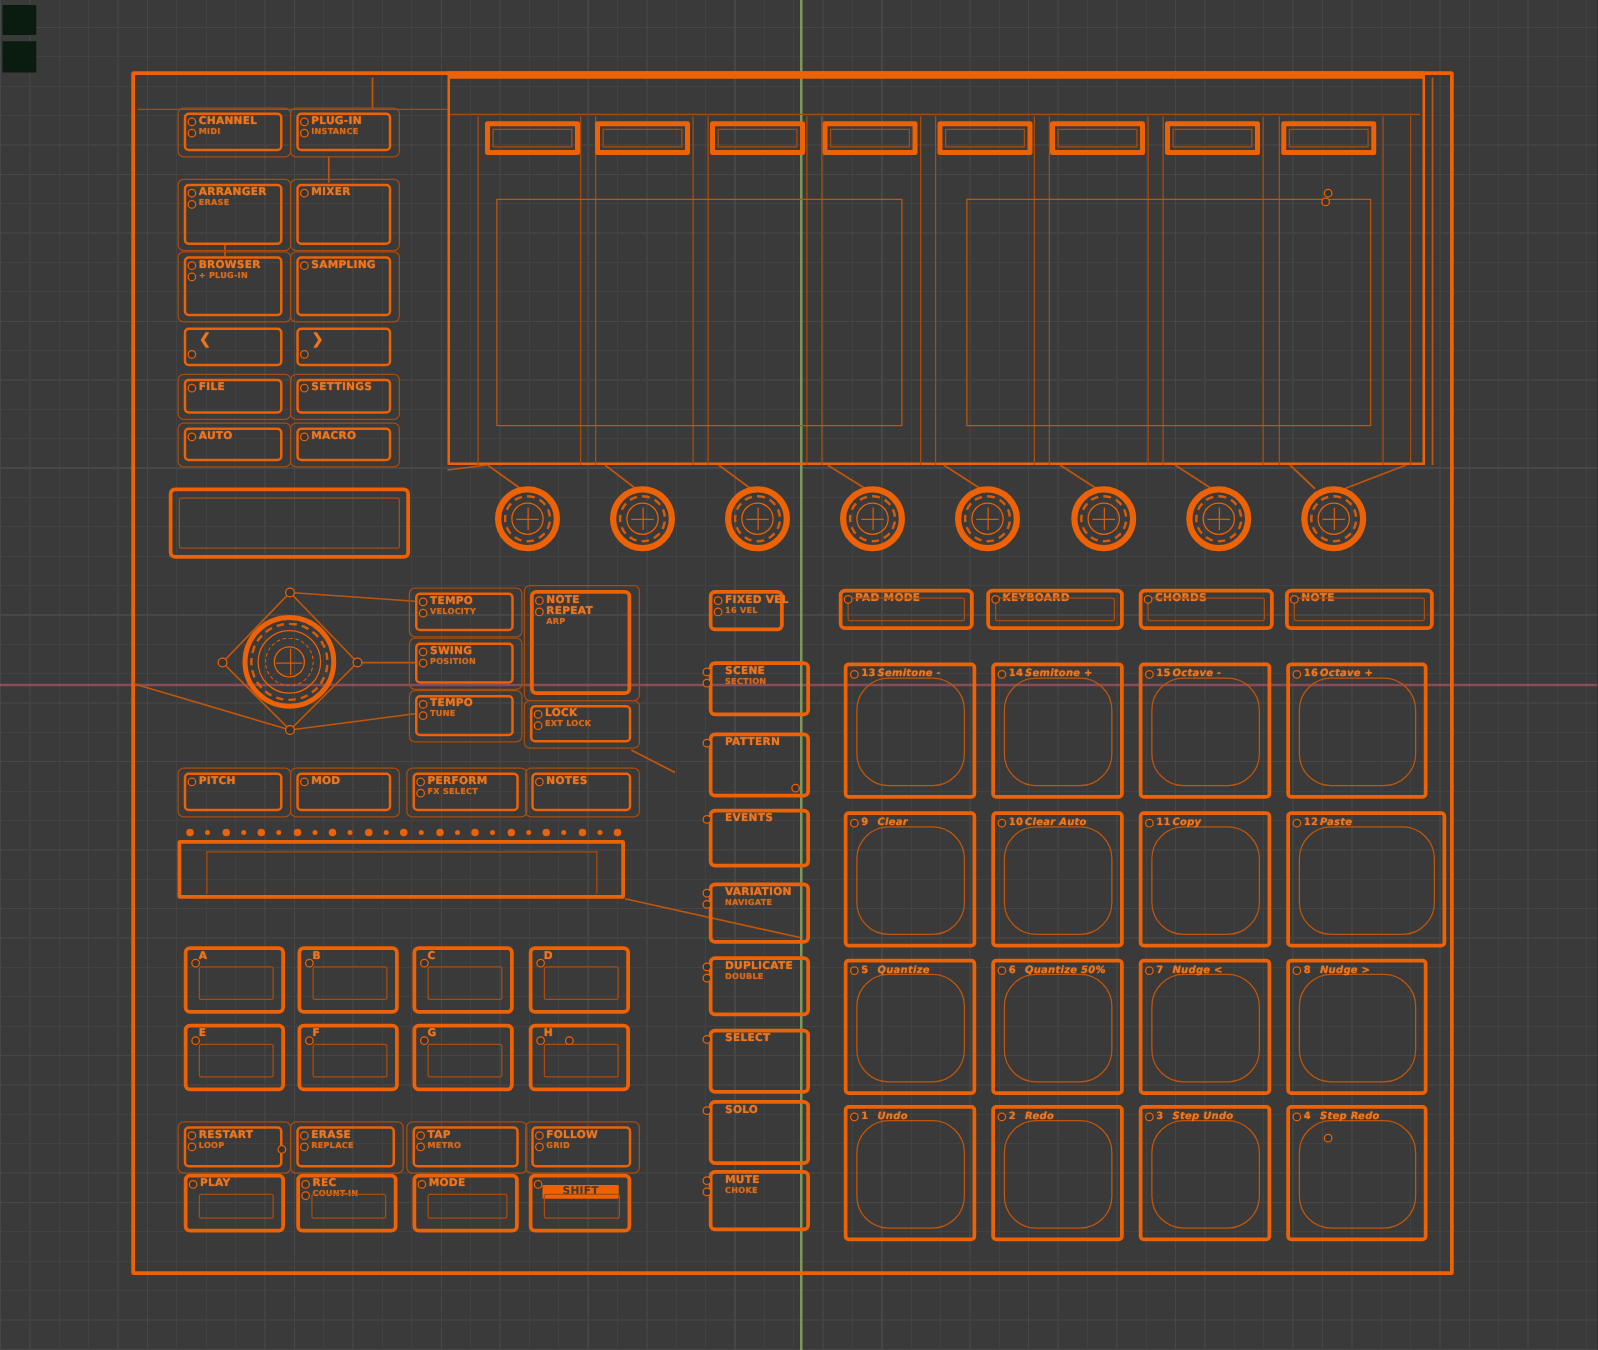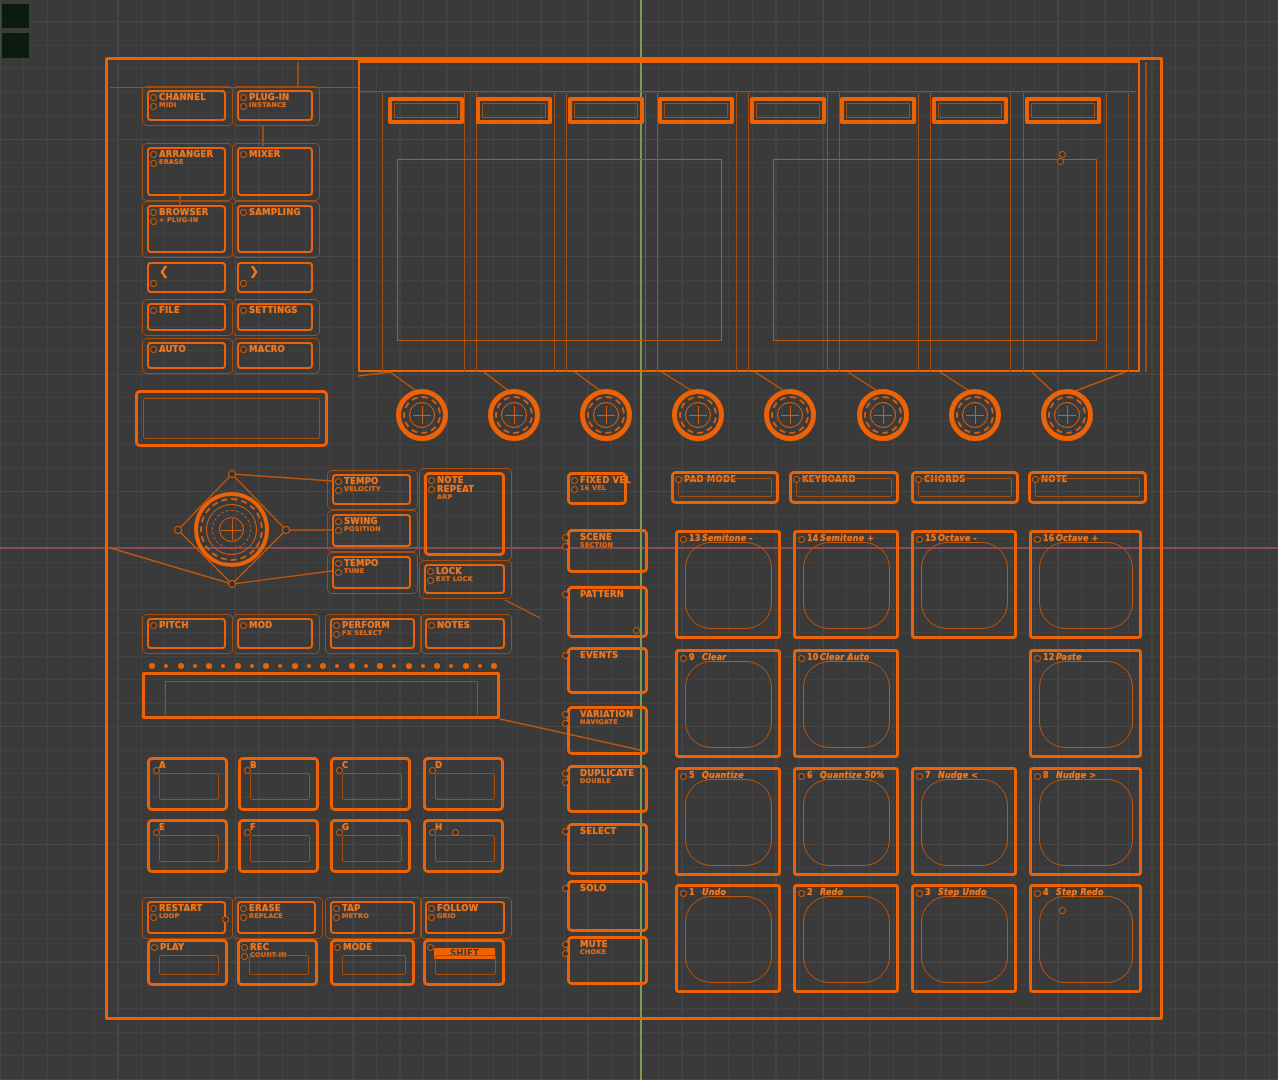--- a/index.html
+++ b/index.html
@@ -539,21 +539,27 @@
       <div class="vdot" style="left: 2px; top: 3px;"></div>
       <span class="lbl" style="left: 11px; top: 1px; font-size: 8px;">9</span>
       <span class="lbl" style="left: 24px; top: 1px; font-size: 8px; font-style: italic;">Clear</span>
     </div>
     <div class="pad" style="left: 793px; top: 649px; width: 106px; height: 109px;">
       <div class="squircle"></div>
       <div class="vdot" style="left: 2px; top: 3px;"></div>
       <span class="lbl" style="left: 11px; top: 1px; font-size: 8px;">10</span>
       <span class="lbl" style="left: 24px; top: 1px; font-size: 8px; font-style: italic;">Clear Auto</span>
     </div>
-    <div class="pad" style="left: 1029px; top: 649px; width: 113px; height: 109px;">
+    <div class="pad" style="left: 911px; top: 649px; width: 106px; height: 109px;">
+      <div class="squircle"></div>
+      <div class="vdot" style="left: 2px; top: 3px;"></div>
+      <span class="lbl" style="left: 11px; top: 1px; font-size: 8px;">11</span>
+      <span class="lbl" style="left: 24px; top: 1px; font-size: 8px; font-style: italic;">Copy</span>
+    </div>
+    <div class="pad" style="left: 1029px; top: 649px; width: 128px; height: 109px;">
       <div class="squircle"></div>
       <div class="vdot" style="left: 2px; top: 3px;"></div>
       <span class="lbl" style="left: 11px; top: 1px; font-size: 8px;">12</span>
       <span class="lbl" style="left: 24px; top: 1px; font-size: 8px; font-style: italic;">Paste</span>
     </div>
     <div class="pad" style="left: 675px; top: 767px; width: 106px; height: 109px;">
       <div class="squircle"></div>
       <div class="vdot" style="left: 2px; top: 3px;"></div>
       <span class="lbl" style="left: 11px; top: 1px; font-size: 8px;">5</span>
       <span class="lbl" style="left: 24px; top: 1px; font-size: 8px; font-style: italic;">Quantize</span>

